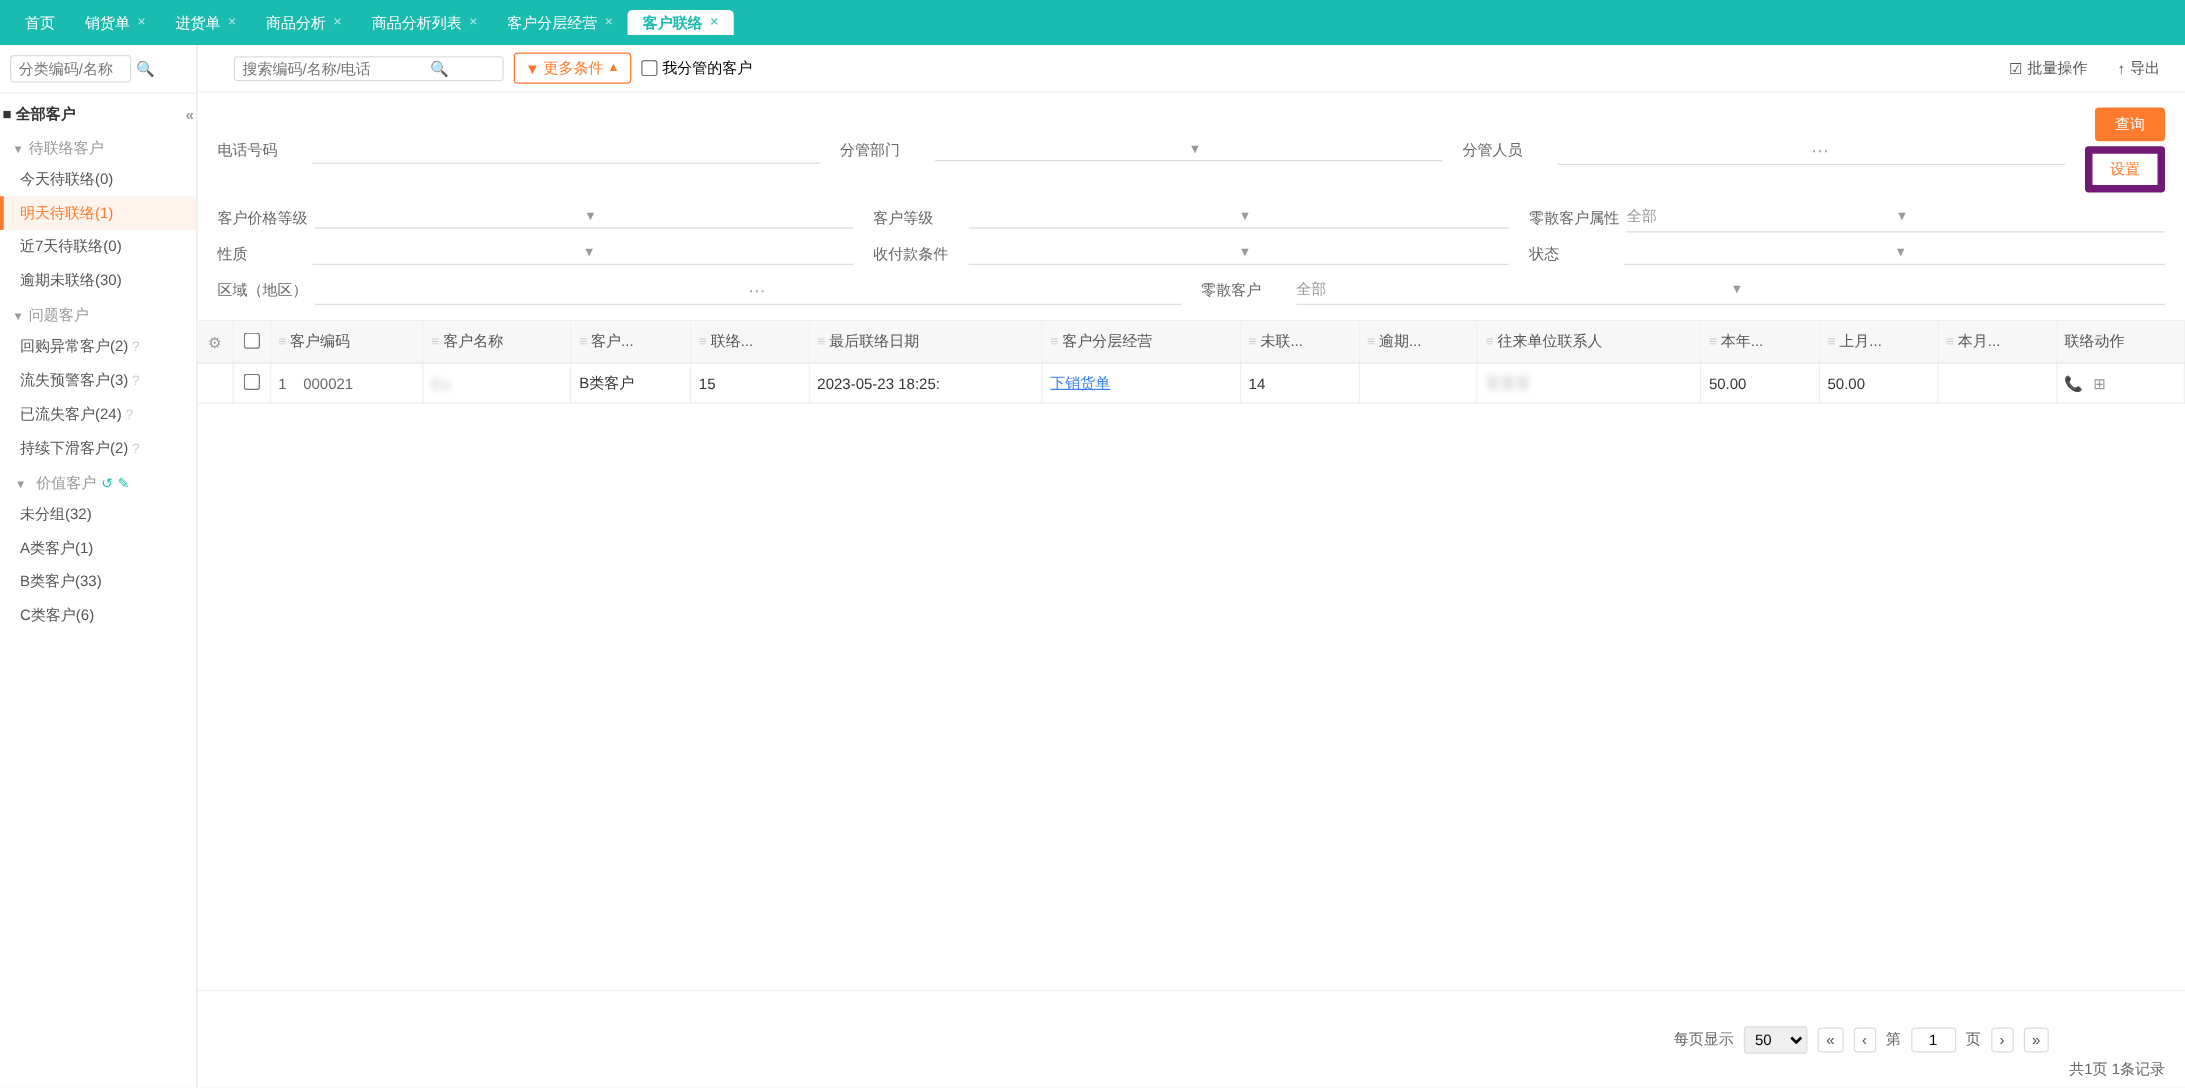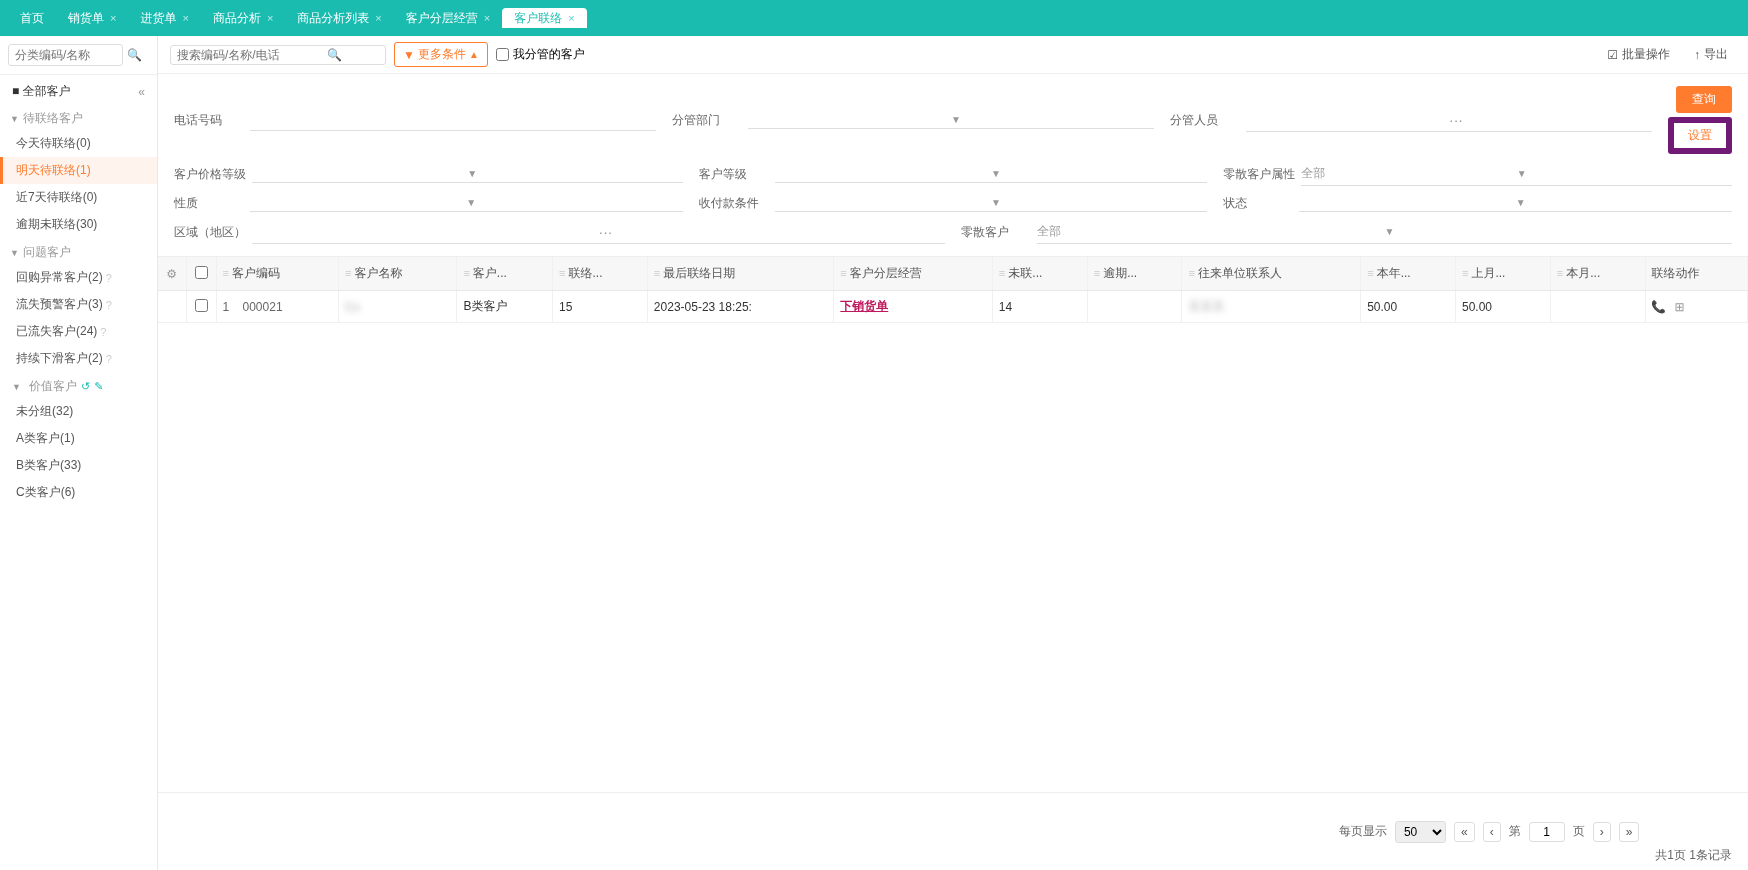--- a/index.html
+++ b/index.html
@@ -20,20 +20,21 @@
       display: flex;
       align-items: center;
       cursor: pointer;
       white-space: nowrap;
       font-size: 13px;
     }
     .nav-item.active {
       background: #fff;
       color: #1abcb0;
       border-radius: 4px 4px 0 0;
+      font-weight: bold;
     }
     .nav-item .close-icon {
       margin-left: 6px;
       font-size: 11px;
       opacity: 0.7;
     }
 
     
     .main-layout {
       display: flex;
@@ -51,36 +52,36 @@
     .sidebar-search {
       padding: 8px;
       display: flex;
       align-items: center;
       border-bottom: 1px solid #eee;
     }
     .sidebar-search input {
       border: 1px solid #ddd;
       border-radius: 3px;
       padding: 3px 6px;
-      width: 115px;
+      width: 97px;
       font-size: 12px;
       outline: none;
     }
     .sidebar-search .search-btn {
       margin-left: 4px;
       color: #999;
       cursor: pointer;
     }
     .sidebar-section-header {
-      padding: 8px 12px 4px;
+      padding: 8px 2px 4px;
       display: flex;
       align-items: center;
       justify-content: space-between;
       color: #333;
-      font-weight: normal;
+      font-weight: bold;
       cursor: pointer;
     }
     .sidebar-section-header .collapse-icon {
       color: #999;
     }
     .sidebar-item {
       padding: 5px 10px 5px 16px;
       color: #555;
       cursor: pointer;
       display: flex;
@@ -122,20 +123,21 @@
       border-bottom: 1px solid #eee;
       gap: 8px;
     }
     .search-input-wrap {
       display: flex;
       align-items: center;
       border: 1px solid #ddd;
       border-radius: 3px;
       padding: 2px 6px;
       width: 216px;
+      margin-left: 17px;
     }
     .search-input-wrap input {
       border: none;
       outline: none;
       width: 150px;
       font-size: 12px;
     }
     .filter-btn {
       display: flex;
       align-items: center;
@@ -266,21 +268,21 @@
     }
     th.sortable::before { content: '≡ '; color: #ccc; font-size: 11px; }
     td {
       padding: 7px 6px;
       border-bottom: 1px solid #f0f0f0;
       border-right: 1px solid #f0f0f0;
       color: #333;
       white-space: nowrap;
       font-size: 12px;
     }
-    .link-text { color: #be185d; cursor: pointer; text-decoration: underline; font-weight: bold; }
+    .link-text { color: #3b82f6; cursor: pointer; text-decoration: underline; }
     .action-icons { display: flex; gap: 8px; color: #999; cursor: pointer; }
     .row-num { color: #666; }
     
     
     .pagination {
       background: #fff;
       border-top: 1px solid #eee;
       padding: 6px 16px;
       display: flex;
       align-items: center;

